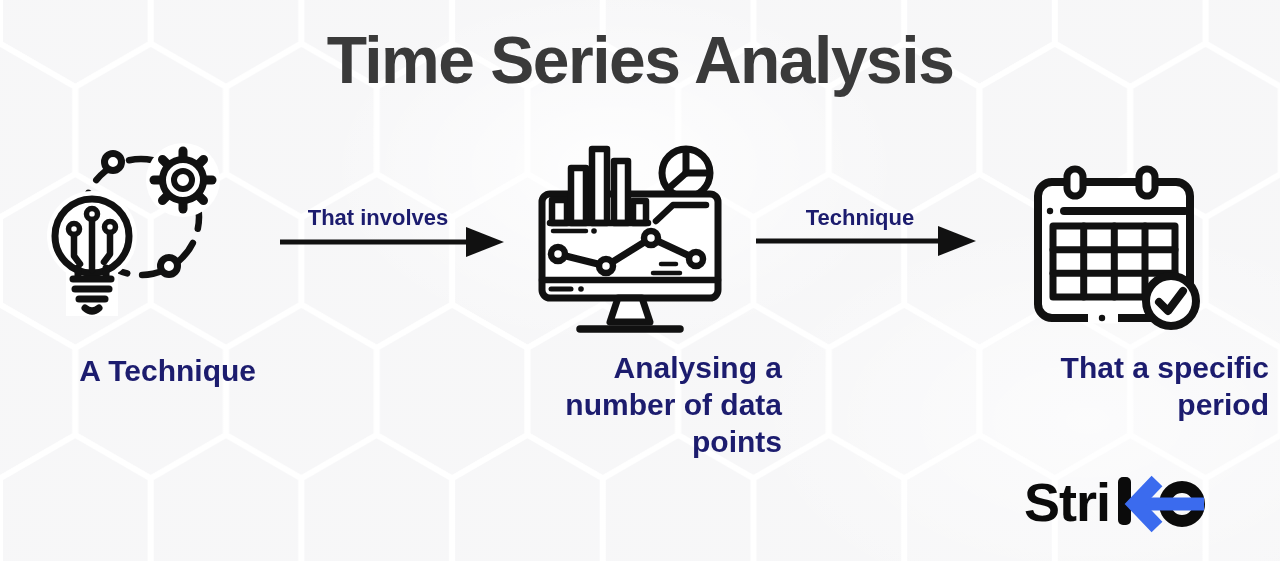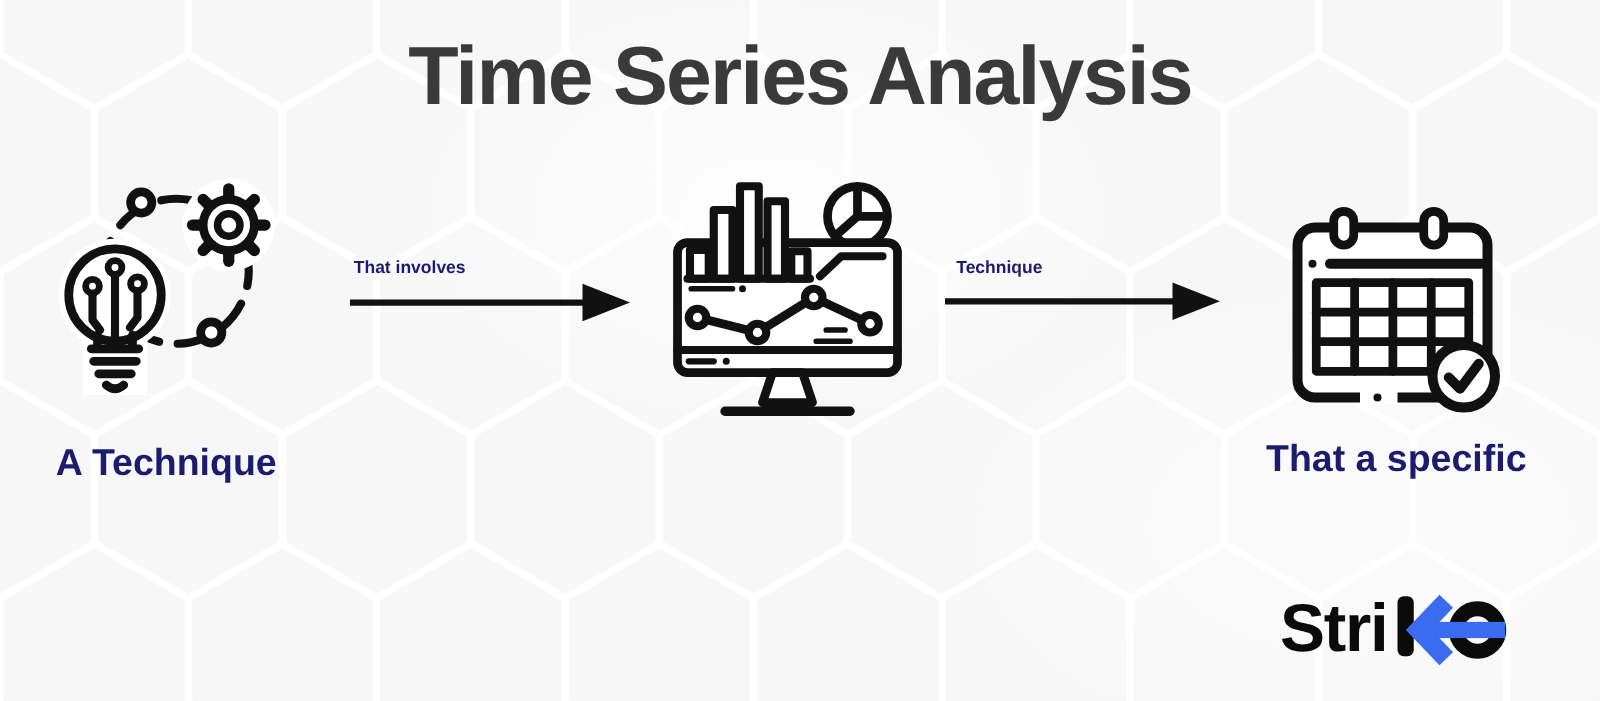--- a/index.html
+++ b/index.html
@@ -17,25 +17,25 @@
       linear-gradient(rgba(255,255,255,.25), rgba(255,255,255,.25));
   }
   .layer{position:absolute;z-index:2;}
   .title{
     left:0;top:24px;width:1280px;text-align:center;
     font-size:66px;font-weight:800;letter-spacing:-1.5px;line-height:1.1;
     color:#3a3a3a;
   }
   .step-label{
     color:#1c1c6e;font-weight:700;font-size:30px;line-height:37px;
-    text-align:center;letter-spacing:0;
+    text-align:right;letter-spacing:0;
   }
   .step-label .ln{display:block;}
   .connector-label{
-    color:#1c1c6e;font-weight:700;font-size:14px;text-align:left;line-height:1.1;
+    color:#1c1c6e;font-weight:700;font-size:22px;text-align:center;line-height:1.1;
   }
   svg{display:block;}
   .icon{position:absolute;z-index:2;}
 </style>
 </head>
 <body>
 
 <div class="stage">
 
   <svg class="bg" width="1280" height="561" aria-hidden="true">
@@ -152,20 +152,25 @@
 
       <path d="M14,152 L190,152" fill="none" stroke-width="6.5"></path>
       <path d="M23,161 L43,161" fill="none" stroke-width="5"></path>
       <circle cx="53" cy="161" r="2.8" fill="#111111" stroke="none"></circle>
 
       <path d="M90,170 L82,194 L122,194 L114,170 Z" fill="#fff" stroke-width="7"></path>
       <path d="M52,201 L152,201" fill="none" stroke-width="7.5"></path>
     </g>
   </svg>
 
+  <div class="layer step-label" style="left:478px;top:349px;width:304px">
+    <span class="ln">Analysing a</span>
+    <span class="ln">number of data</span>
+    <span class="ln">points</span>
+  </div>
 
   <div class="layer connector-label" style="left:765px;top:206px;width:190px">Technique</div>
   <svg class="icon" style="left:756px;top:223px" width="222" height="36" viewBox="0 0 222 36" aria-hidden="true">
     <line x1="0" y1="18" x2="186" y2="18" stroke="#111111" stroke-width="5"></line>
     <polygon points="182,3 220,18 182,33" fill="#111111"></polygon>
   </svg>
 
   <svg class="icon" style="left:1020px;top:158px" width="182" height="175" viewBox="0 0 182 175" aria-hidden="true">
     <g stroke="#111111" stroke-linecap="round" stroke-linejoin="round">
       <rect x="18" y="24" width="152" height="136" rx="14" fill="#fff" stroke-width="8"></rect>
@@ -186,20 +191,21 @@
       <path d="M68,160 L98,160" stroke="#ffffff" stroke-width="11" stroke-linecap="butt"></path>
       <circle cx="82" cy="160" r="3.2" fill="#111111" stroke="none"></circle>
 
       <circle cx="151" cy="143" r="25" fill="#fff" stroke-width="8"></circle>
       <path d="M139,144 L148,153 L163,133" fill="none" stroke-width="8"></path>
     </g>
   </svg>
 
   <div class="layer step-label" style="left:965px;top:349px;width:304px">
     <span class="ln">That a specific</span>
+    <span class="ln">period</span>
   </div>
 
   <svg class="icon" style="left:1024px;top:472px" width="200" height="62" viewBox="0 0 200 62" aria-hidden="true">
 
     <text x="0" y="49" font-family="Liberation Sans, sans-serif" font-size="54" font-weight="800" letter-spacing="-1" fill="#0b0b0b">Stri</text>
 
     <circle cx="158" cy="32" r="17" fill="none" stroke="#0b0b0b" stroke-width="12"></circle>
 
     <rect x="94" y="5" width="13" height="48" rx="5" fill="#0b0b0b"></rect>
 

